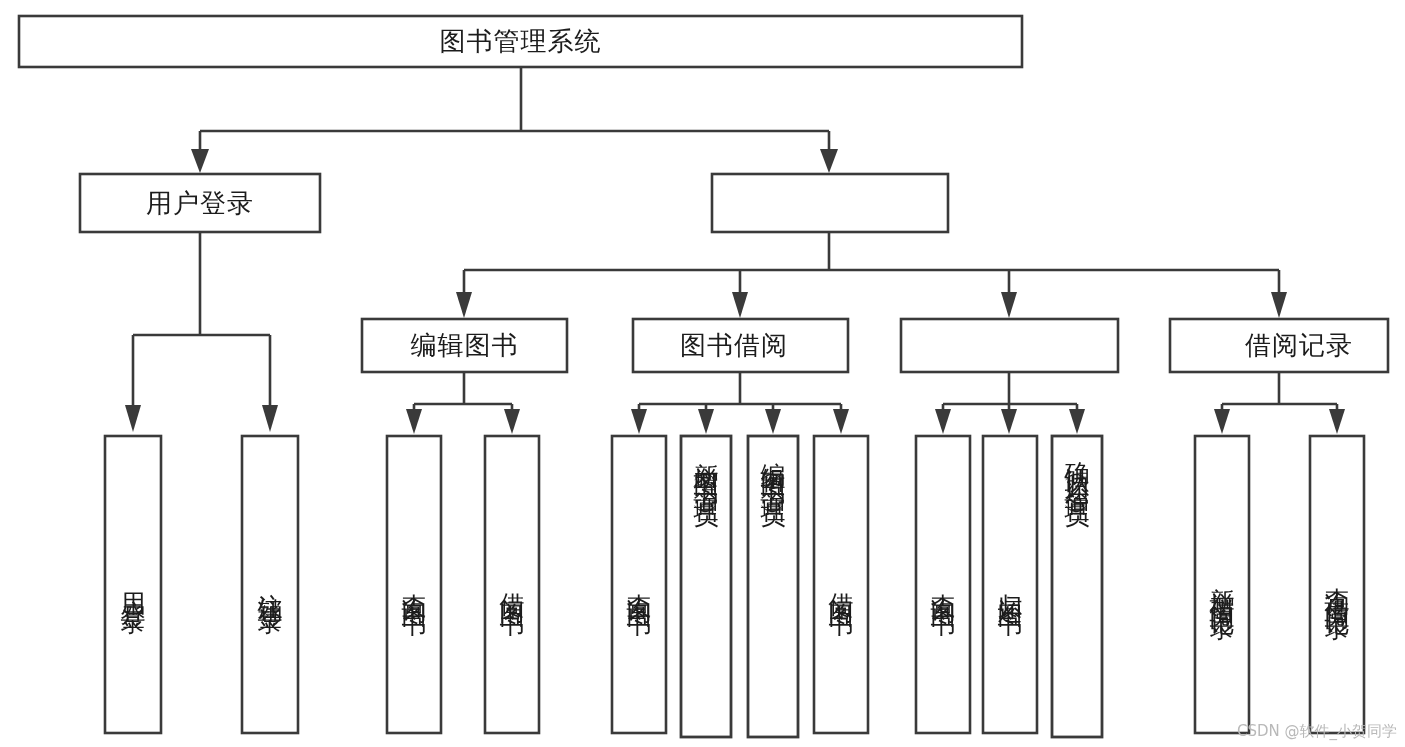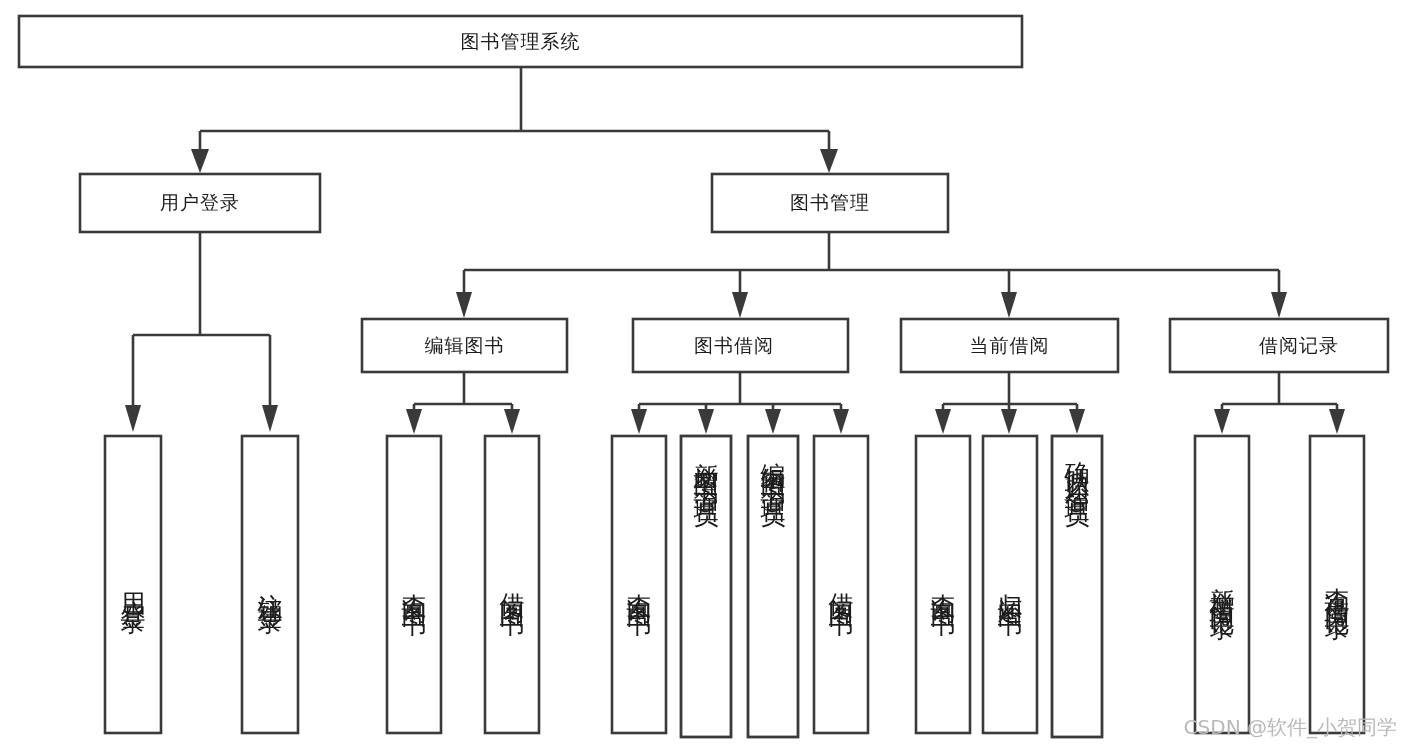--- a/index.html
+++ b/index.html
@@ -61,31 +61,31 @@
   }
   .hlabel-wrap {
     position: absolute;
     display: flex;
     align-items: center;
     justify-content: center;
     pointer-events: none;
   }
   .hlabel-text {
     font-family: Liberation Serif, serif;
-    font-size: 19px;
+    font-size: 26px;
     color: #1c1c1c;
     white-space: nowrap;
     letter-spacing: 1px;
   }
   .watermark {
     position: absolute;
     right: 8px;
     bottom: 6px;
     font-family: "DejaVu Sans", "Liberation Sans", sans-serif;
-    font-size: 20px;
+    font-size: 15px;
     color: #b9b9b9;
     white-space: nowrap;
     pointer-events: none;
   }
 </style>
 </head>
 <body>
 
 <div id="diagram-root">
 
@@ -175,35 +175,29 @@
   </svg>
 
   <div class="hlabel-wrap" style="left:19px; top:16px; width:1003px; height:51px;">
     <span class="hlabel-text">图书管理系统</span>
   </div>
 
   <div class="hlabel-wrap" style="left:80px; top:174px; width:240px; height:58px;">
     <span class="hlabel-text">用户登录</span>
   </div>
 
-  <div class="hlabel-wrap" style="left:712px; top:174px; width:236px; height:58px;">
-    <span class="hlabel-text">图书管理</span>
-  </div>
 
   <div class="hlabel-wrap" style="left:362px; top:319px; width:205px; height:53px;">
     <span class="hlabel-text">编辑图书</span>
   </div>
 
   <div class="hlabel-wrap" style="left:633px; top:319px; width:202px; height:53px;">
     <span class="hlabel-text">图书借阅</span>
   </div>
 
-  <div class="hlabel-wrap" style="left:901px; top:319px; width:217px; height:53px;">
-    <span class="hlabel-text">当前借阅</span>
-  </div>
 
   <div class="hlabel-wrap" style="left:1170px; top:319px; width:218px; height:53px;margin-left:20px;">
     <span class="hlabel-text">借阅记录</span>
   </div>
 
   <div class="vlabel-wrap" style="left:105px; top:436px; width:56px; height:297px;">
     <span class="vlabel-text">用户登录</span>
   </div>
 
   <div class="vlabel-wrap" style="left:242px; top:436px; width:56px; height:297px;">

